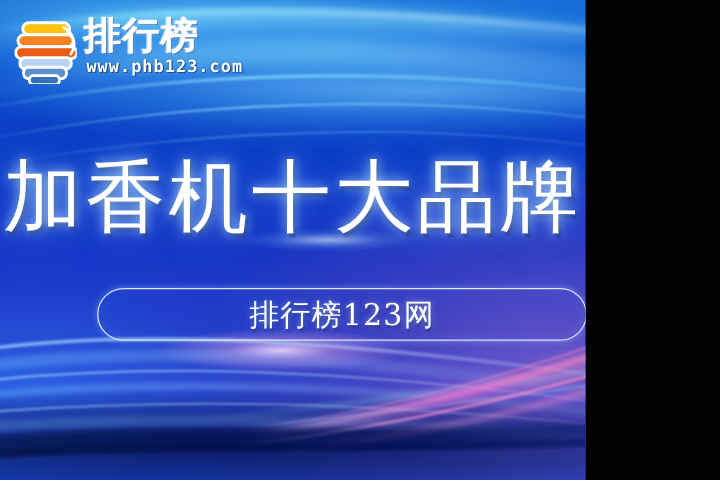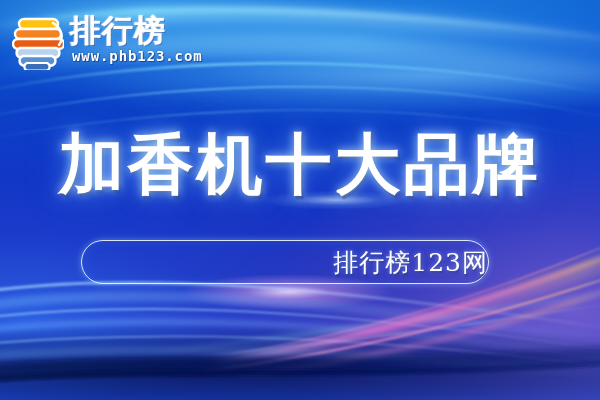--- a/index.html
+++ b/index.html
@@ -8,21 +8,21 @@
     padding: 0;
     background: #000;
   }
   body {
     font-family: "DejaVu Sans", "Liberation Sans", sans-serif;
   }
 
   
   .banner {
     position: relative;
-    width: 600px;
+    width: 488px;
     height: 400px;
     overflow: hidden;
     
     background:
       linear-gradient(180deg,
         #0b5fd0 0%,
         #0a52cf 10%,
         #0c41c6 26%,
         #1137c6 44%,
         #1b35c2 58%,
@@ -166,21 +166,21 @@
 
   
   .title {
     position: absolute;
     left: 0;
     right: 0;
     top: 132px;
     text-align: center;
     font-size: 66px;
     line-height: 1;
-    font-weight: 700;
+    font-weight: 400;
     color: #ffffff;
     letter-spacing: 3px;
     white-space: nowrap;
     font-family: "DejaVu Sans", "Liberation Sans", sans-serif;
     text-shadow:
       0 0 10px rgba(190, 230, 255, 0.85),
       0 0 22px rgba(120, 190, 255, 0.55),
       0 0 40px rgba(80, 150, 255, 0.35),
       2px 3px 2px rgba(8, 22, 80, 0.55);
   }
@@ -190,21 +190,21 @@
     position: absolute;
     left: 81px;
     top: 240px;
     width: 408px;
     height: 44px;
     box-sizing: border-box;
     border: 1.6px solid rgba(235, 245, 255, 0.92);
     border-radius: 999px;
     display: flex;
     align-items: center;
-    justify-content: flex-end;
+    justify-content: center;
     box-shadow:
       0 0 6px rgba(160, 210, 255, 0.45),
       inset 0 0 12px rgba(120, 180, 255, 0.12);
   }
   .pill-text {
     font-size: 25px;
     line-height: 1;
     font-weight: 400;
     color: #ffffff;
     letter-spacing: 1px;

